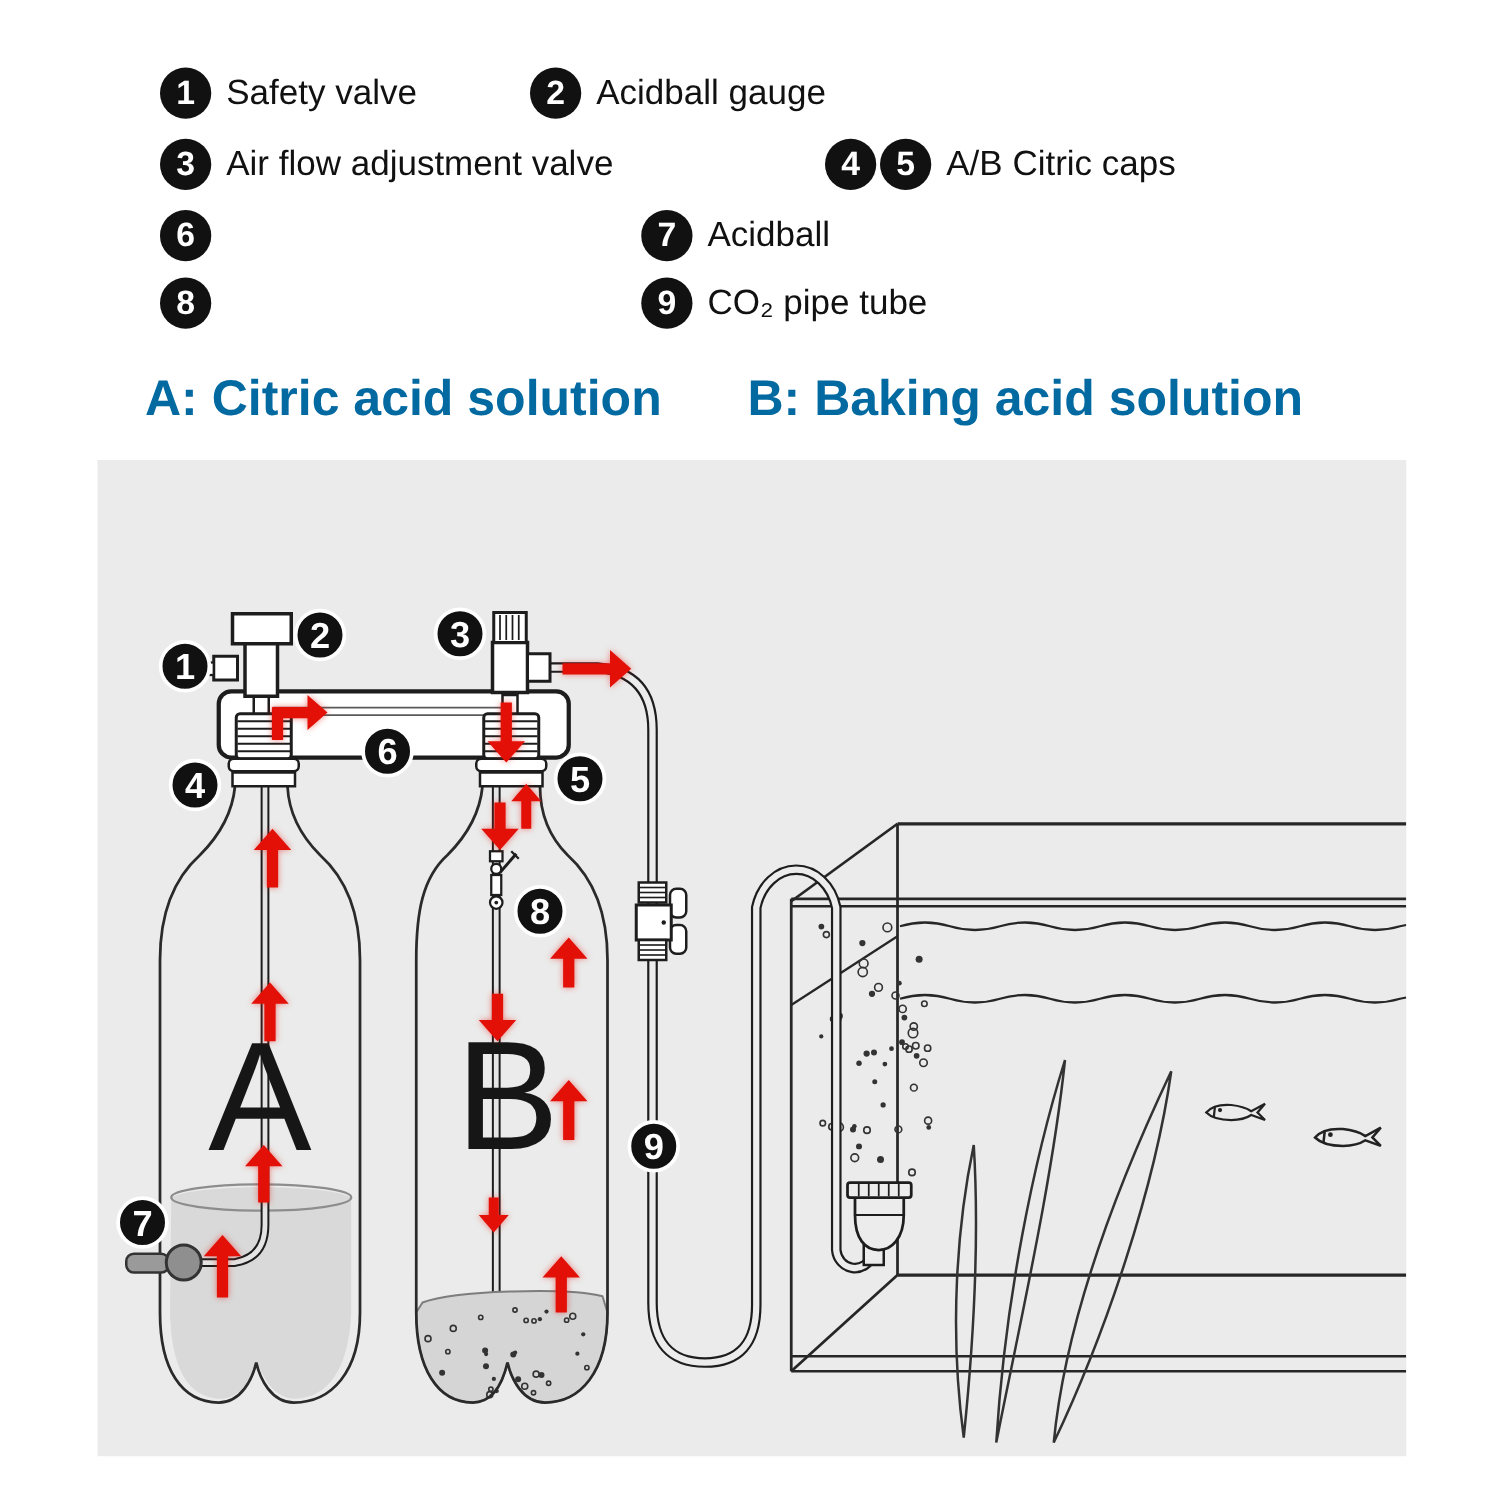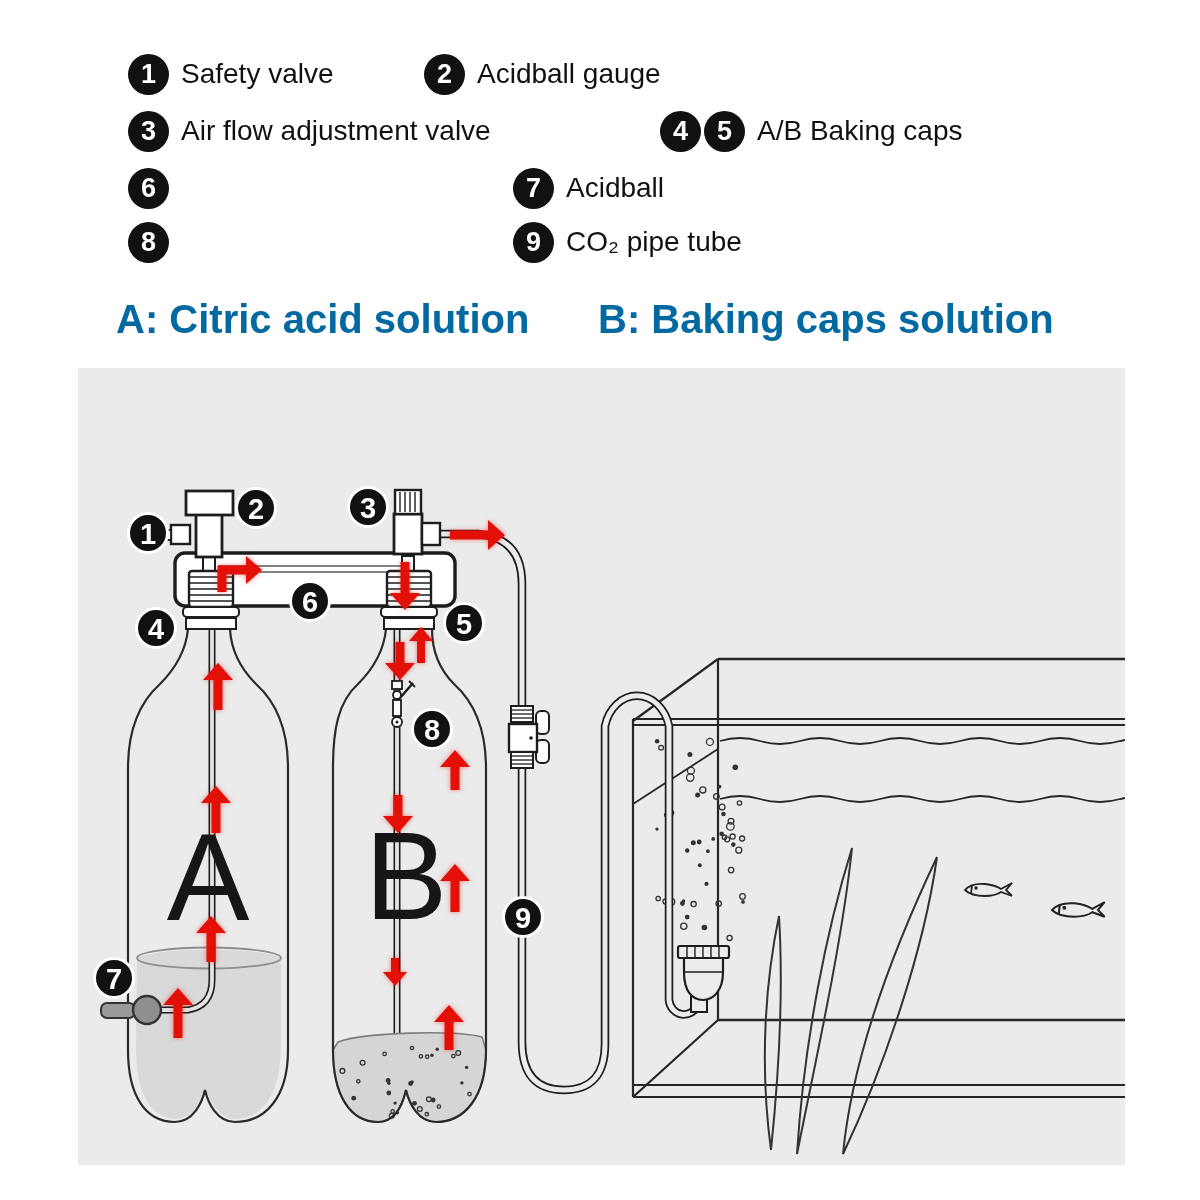--- a/index.html
+++ b/index.html
@@ -34,39 +34,39 @@
   </div>
   <div class="legend-item" style="left:128px;top:109px;">
     <span class="numcircle">3</span>
     <span class="legend-label">Air flow adjustment valve</span>
   </div>
   <div class="legend-item" style="left:660px;top:109px;">
     <span class="circpair">
       <span class="numcircle">4</span>
       <span class="numcircle">5</span>
     </span>
-    <span class="legend-label">A/B Baking caps</span>
+    <span class="legend-label">A/B Citric caps</span>
   </div>
   <div class="legend-item" style="left:128px;top:166px;">
     <span class="numcircle">6</span>
   </div>
   <div class="legend-item" style="left:513px;top:166px;">
     <span class="numcircle">7</span>
     <span class="legend-label">Acidball</span>
   </div>
   <div class="legend-item" style="left:128px;top:220px;">
     <span class="numcircle">8</span>
   </div>
   <div class="legend-item" style="left:513px;top:220px;">
     <span class="numcircle">9</span>
     <span class="legend-label">CO₂ pipe tube</span>
   </div>
 
   <div class="solution" style="left:116px;top:297px;">A: Citric acid solution</div>
-  <div class="solution" style="left:598px;top:297px;">B: Baking caps solution</div>
+  <div class="solution" style="left:598px;top:297px;">B: Baking acid solution</div>
 
   <svg width="1200" height="1200" viewBox="0 0 1200 1200">
     <defs>
       <clipPath id="panelclip">
           <rect x="78" y="368" width="1047" height="797"></rect>
         </clipPath>
     </defs>
 
     <rect x="78" y="368" width="1047" height="797" fill="#ebebeb"></rect>
 

